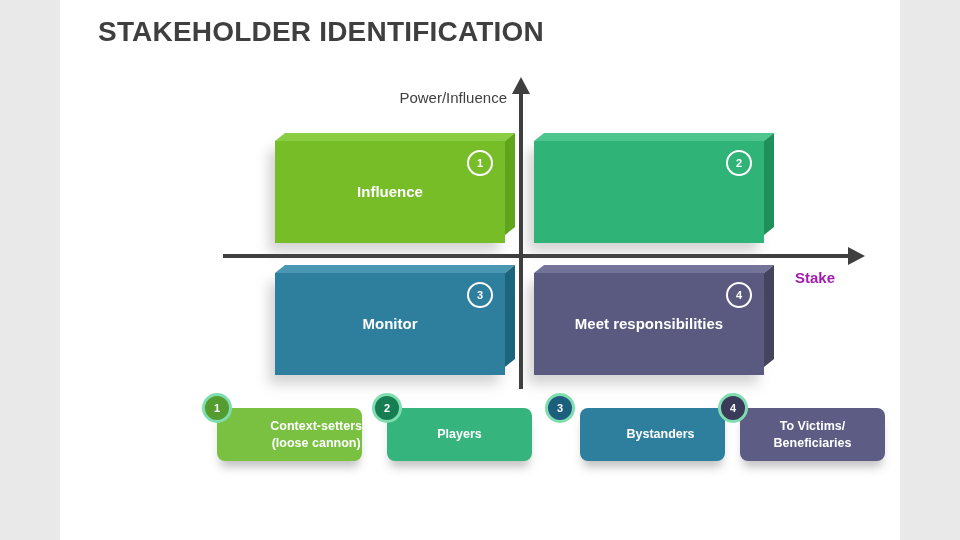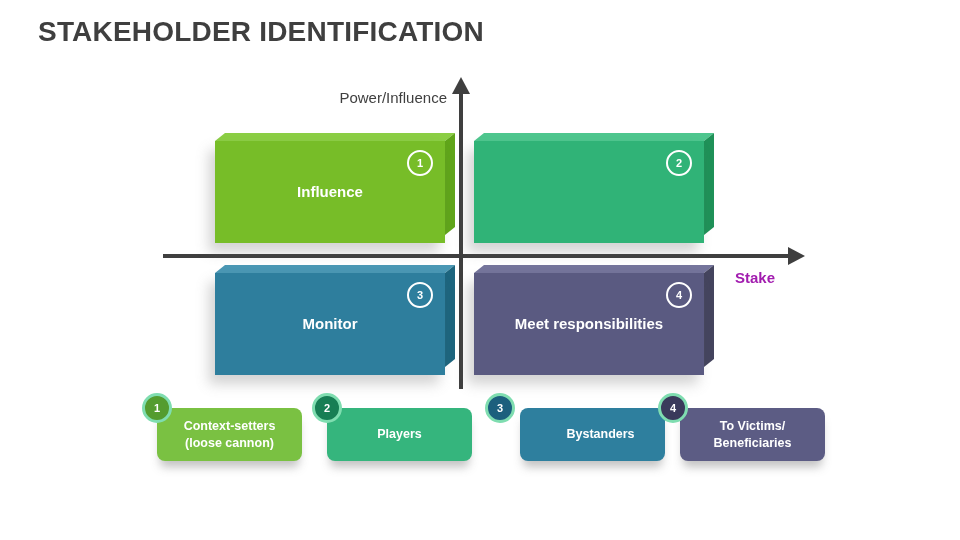--- a/index.html
+++ b/index.html
@@ -1,19 +1,19 @@
 <!DOCTYPE html>
 <html><head>
 <meta charset="utf-8">
 <style>
   * { margin:0; padding:0; box-sizing:border-box; }
   html,body { background:#e9e9e9; }
   body { font-family:"Liberation Sans", sans-serif; }
   .stage {
-    position:relative; width:960px; height:540px; background:#ffffff;
+    position:relative; width:840px; height:540px; background:#ffffff;
     overflow:hidden; margin:0 auto;
   }
 
   
   .title {
     position:absolute; left:38px; top:16px;
     font-size:28px; font-weight:700; color:#3f3f3f; letter-spacing:.2px;
   }
 
   
@@ -78,21 +78,21 @@
     display:flex; align-items:center; justify-content:center; text-align:center;
     color:#fff; font-size:12.5px; font-weight:700; line-height:1.35;
     box-shadow:0 9px 10px -3px rgba(120,120,120,.45);
   }
   .lg-badge {
     position:absolute; top:393px; width:30px; height:30px; border-radius:50%;
     border:3px solid #7fddb0; z-index:2;
     display:flex; align-items:center; justify-content:center;
     color:#fff; font-size:11px; font-weight:700;
   }
-  .lg1 .lg-rect { left:157px; background:#7ac142; } .lg1 .lg-badge { left:142px; background:#549c2f; }
+  .lg1 .lg-rect { left:157px; background:#7ac142;justify-content:flex-end; } .lg1 .lg-badge { left:142px; background:#549c2f; }
   .lg2 .lg-rect { left:327px; background:#35b57d;text-align:center; } .lg2 .lg-badge { left:312px; background:#177e54; }
   .lg3 .lg-rect { left:520px; background:#2e7f9e;padding-left:16px; } .lg3 .lg-badge { left:485px; background:#1c5f7d; }
   .lg4 .lg-rect { left:680px; background:#5c5c84; } .lg4 .lg-badge { left:658px; background:#3a3a5b; }
 </style>
 </head>
 <body>
 
 <div class="stage">
 
   <h1 class="title">STAKEHOLDER IDENTIFICATION</h1>

